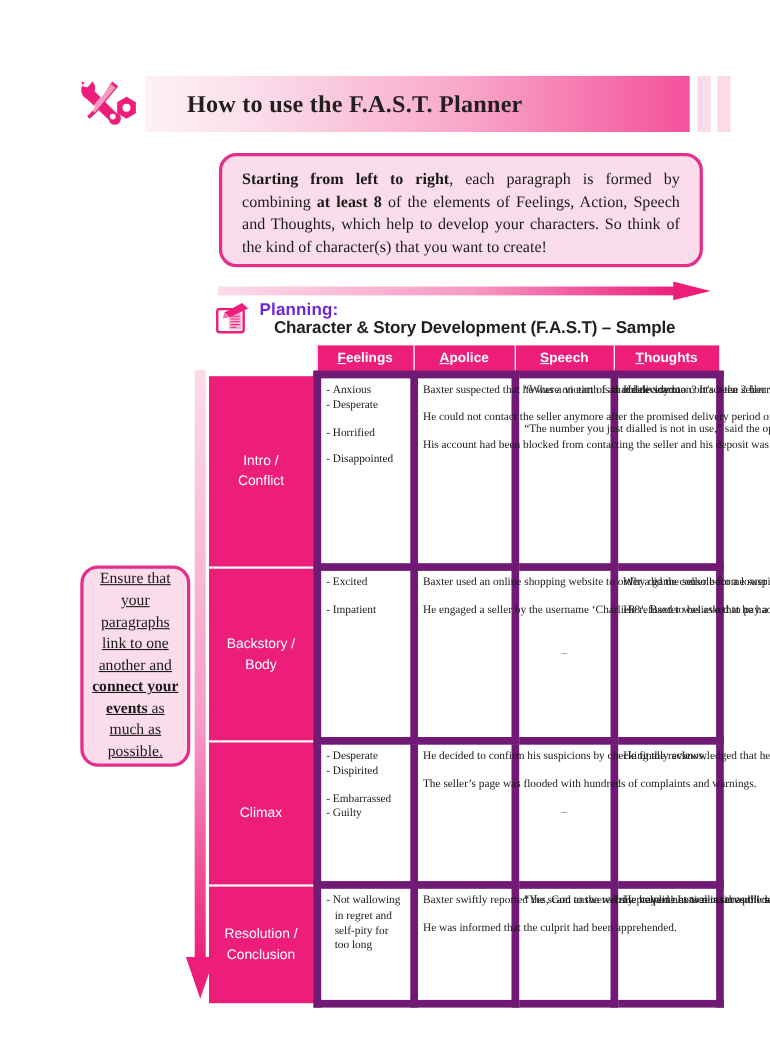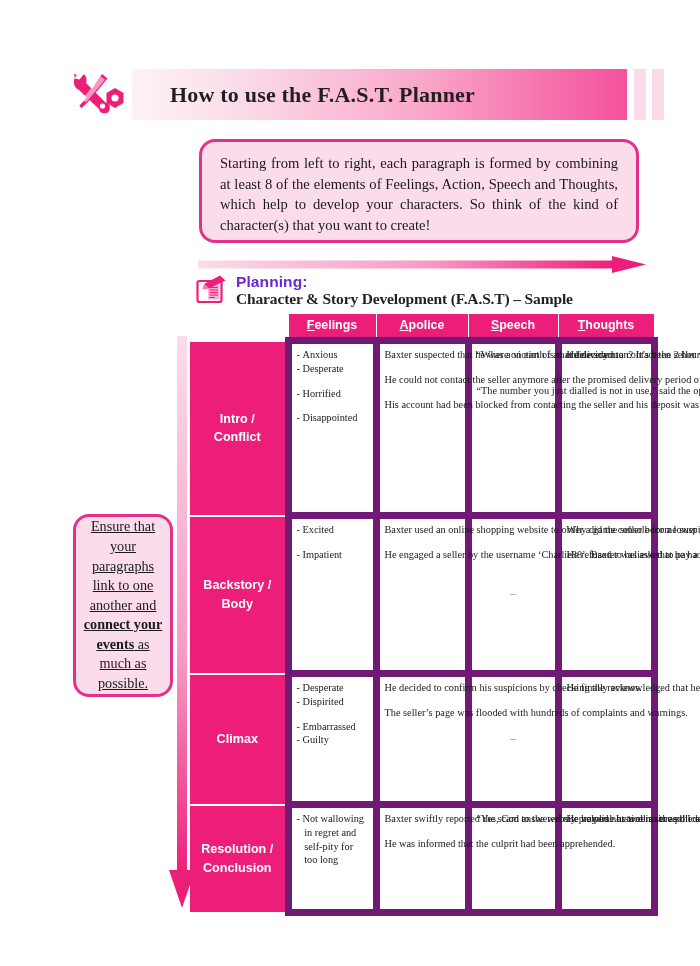--- a/index.html
+++ b/index.html
@@ -59,21 +59,21 @@
   }
   #intro-text {
     font-family: "Liberation Serif", serif;
     font-size: 14.6px;
     line-height: 1.42;
     color: #1a1a1a;
     text-align: justify;
     text-justify: inter-word;
     margin: 0;
   }
-  #intro-text b { font-weight: normal; }
+  #intro-text b { font-weight: bold; }
 
   
   #planning-arrow {
     position: absolute;
     left: 198px; top: 256px;
     width: 448px; height: 17px;
   }
   #planning-icon {
     position: absolute;
     left: 196px; top: 274px;
@@ -83,22 +83,22 @@
     position: absolute;
     left: 236px; top: 273px;
     font-family: "Liberation Sans", sans-serif;
     font-weight: bold;
     font-size: 15.5px;
     color: #6d28d9;
     letter-spacing: .1px;
   }
   #planning-subtitle {
     position: absolute;
-    left: 236px; top: 290px;
-    font-family: Liberation Serif, serif;
+    left: 249px; top: 290px;
+    font-family: Liberation Sans, sans-serif;
     font-weight: bold;
     font-size: 15.5px;
     color: #231f20;
     letter-spacing: -.15px;
     white-space: nowrap;
     text-align: right;
   }
 
   
   #side-note {
@@ -159,21 +159,21 @@
     height: 23px;
     vertical-align: middle;
     margin-top: 19px;
   }
   #fast-table th.colhead u { text-decoration: underline; }
 
   #fast-table td.stage {
     background: #ec1e79;
     color: #ffffff;
     font-family: "Liberation Sans", sans-serif;
-    font-weight: bold;
+    font-weight: normal;
     font-size: 12.6px;
     text-align: center;
     vertical-align: middle;
     line-height: 1.45;
     border-top: 2px solid #ffffff;
     border-bottom: 2px solid #ffffff;
     padding: 2px;
   }
   #fast-table td.cell {
     background: #ffffff;

